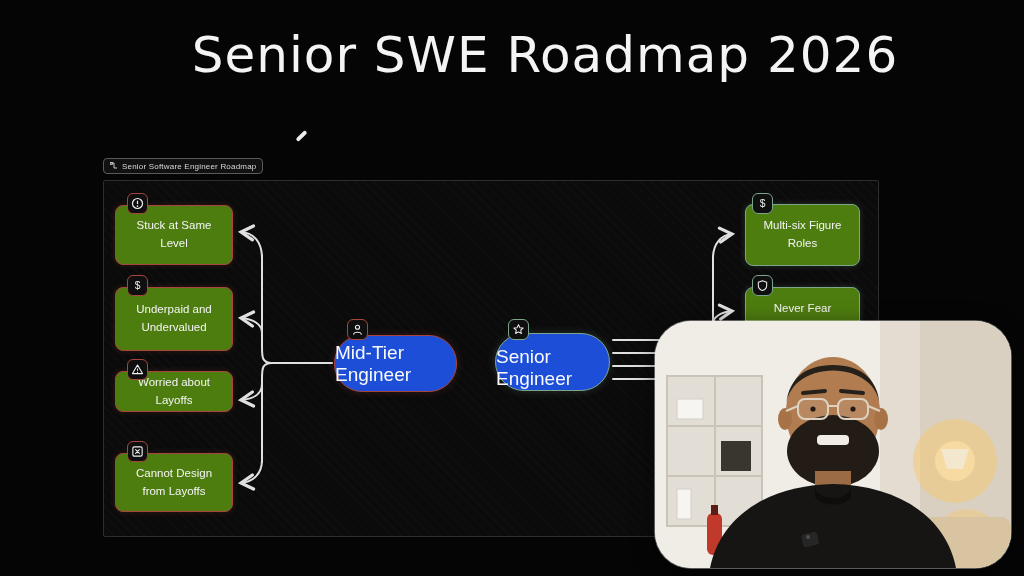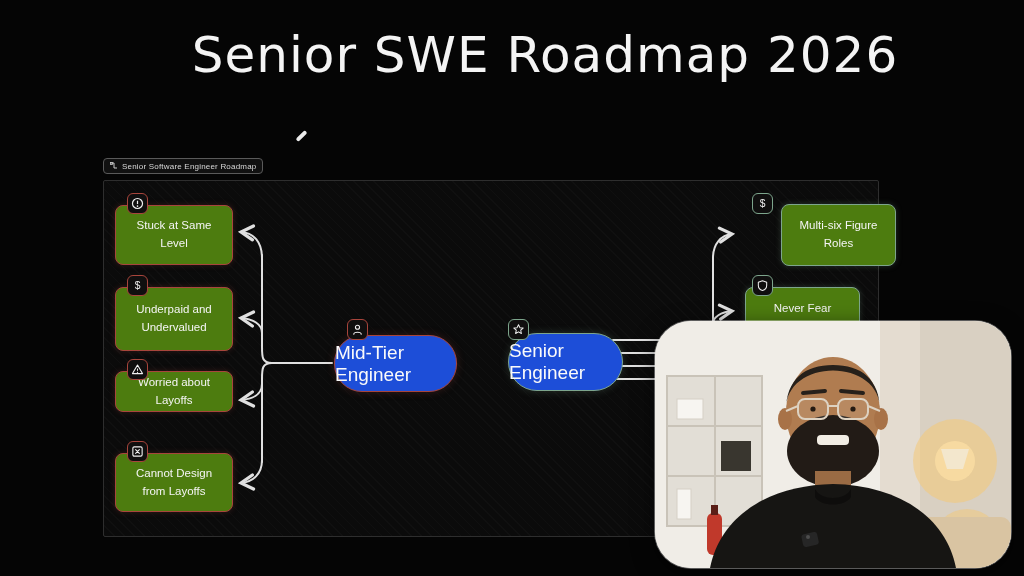--- a/index.html
+++ b/index.html
@@ -173,30 +173,30 @@
 <div class="node-pill" style="left:334px; top:335px; width:123px; height:57px; border:1.5px solid #a8453c; border-radius:28px; box-shadow:0 0 8px rgba(168,69,60,.25);">
   <span>Mid-Tier Engineer</span>
 </div>
 <div class="badge red" style="left:347px; top:319px;">
   <svg width="13" height="13" viewBox="0 0 14 14">
       <circle cx="7" cy="4.6" r="2.2" fill="none" stroke="#f0f0f0" stroke-width="1.2"></circle>
       <path d="M3 12 C3 9.2 11 9.2 11 12" fill="none" stroke="#f0f0f0" stroke-width="1.2" stroke-linecap="round"></path>
     </svg>
 </div>
 
-<div class="node-pill" style="left:508px; top:333px; width:115px; height:58px; border:1.5px solid #7da58c; border-radius:29px; box-shadow:0 0 8px rgba(125,165,140,.25);">
+<div class="node-pill" style="left:495px; top:333px; width:115px; height:58px; border:1.5px solid #7da58c; border-radius:29px; box-shadow:0 0 8px rgba(125,165,140,.25);align-items:flex-end;">
   <span>Senior Engineer</span>
 </div>
 <div class="badge green" style="left:508px; top:319px;">
   <svg width="13" height="13" viewBox="0 0 14 14">
       <path d="M7 1.8 L8.5 5 L12 5.4 L9.4 7.8 L10.1 11.3 L7 9.5 L3.9 11.3 L4.6 7.8 L2 5.4 L5.5 5 Z" fill="none" stroke="#f0f0f0" stroke-width="1.1" stroke-linejoin="round"></path>
     </svg>
 </div>
 
-<div class="dbox outcome-box" style="top:204px; height:62px;margin-left:36px;">
+<div class="dbox outcome-box" style="top:204px; height:62px;">
   <span>Multi-six Figure Roles</span>
 </div>
 <div class="badge green" style="left:752px; top:193px;">
   <svg width="13" height="13" viewBox="0 0 14 14">
       <text x="7" y="11" text-anchor="middle" font-size="11" font-family="Liberation Sans, sans-serif" fill="#f0f0f0">$</text>
     </svg>
 </div>
 
 <div class="dbox outcome-box" style="top:287px; height:62px;">
   <span>Never Fear Getting Replaced</span>

